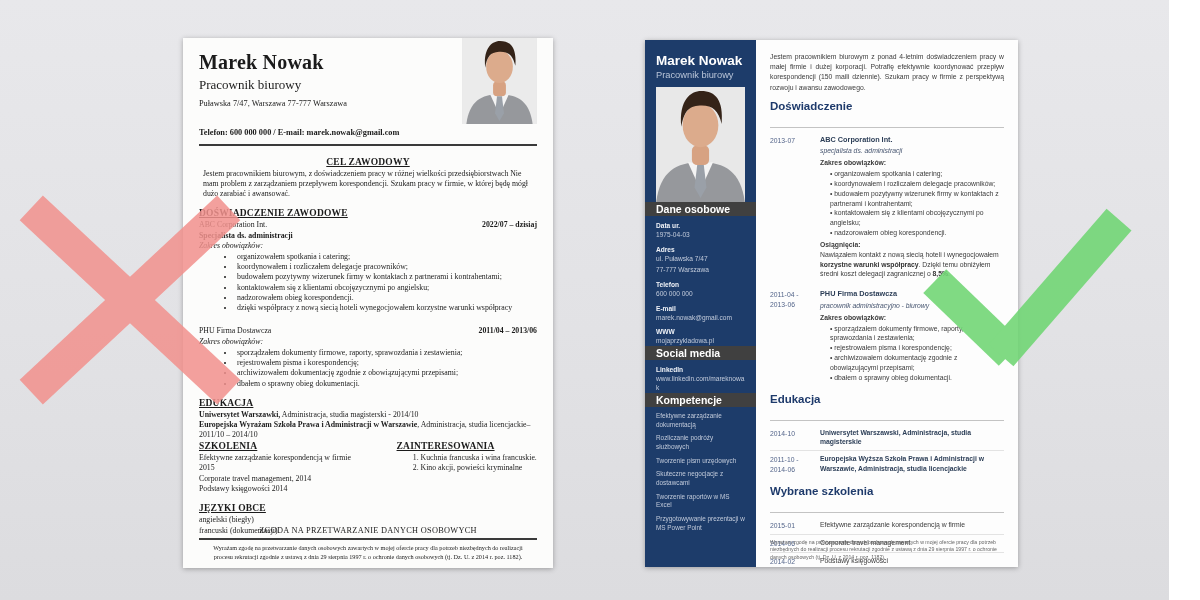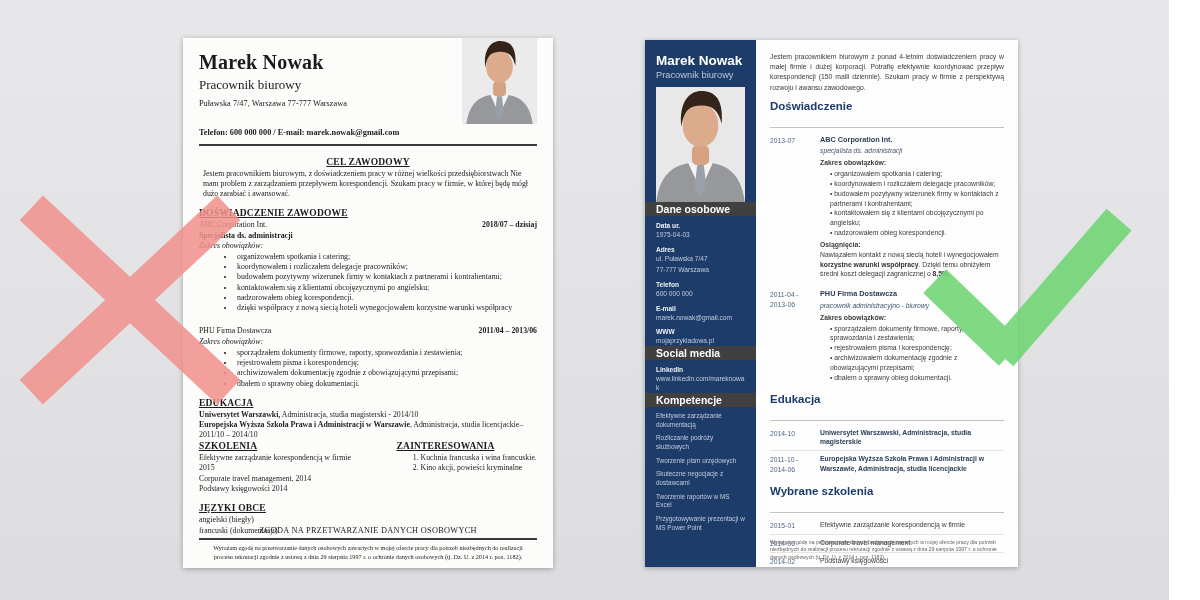--- a/index.html
+++ b/index.html
@@ -98,21 +98,21 @@
     <div class="b-addr">Puławska 7/47, Warszawa 77-777 Warszawa</div>
     <div class="b-phone">Telefon:  600 000 000  / E-mail: marek.nowak@gmail.com</div>
     <hr class="b-rule">
 
     <div class="b-h center">CEL ZAWODOWY</div>
     <div class="b-par">Jestem pracownikiem biurowym, z doświadczeniem pracy w różnej wielkości przedsiębiorstwach Nie mam problem z zarządzaniem przepływem korespondencji. Szukam pracy w firmie, w której będę mógł dużo zarabiać i awansować.</div>
 
     <div class="b-h">DOŚWIADCZENIE ZAWODOWE</div>
     <div class="b-jobhead">
       <span>ABC Corporation Int.</span>
-      <span class="b-dates">2018/07 – dzisiaj</span>
+      <span class="b-dates">2022/07 – dzisiaj</span>
     </div>
     <div class="b-pos">Specjalista ds. administracji</div>
     <div class="b-zakres">Zakres obowiązków:</div>
     <ul class="b-duties">
       <li>organizowałem spotkania i catering;</li>
       <li>koordynowałem i rozliczałem delegacje pracowników;</li>
       <li>budowałem pozytywny wizerunek firmy w kontaktach z partnerami i kontrahentami;</li>
       <li>kontaktowałem się z klientami obcojęzycznymi po angielsku;</li>
       <li>nadzorowałem obieg korespondencji.</li>
       <li>dzięki współpracy z nową siecią hoteli wynegocjowałem korzystne warunki współpracy</li>
@@ -128,21 +128,21 @@
       <li>rejestrowałem pisma i korespondencję;</li>
       <li>archiwizowałem dokumentację zgodnie z obowiązującymi przepisami;</li>
       <li>dbałem o sprawny obieg dokumentacji.</li>
     </ul>
 
     <div class="b-h">EDUKACJA</div>
     <div class="b-eduline">
       <span class="b-bold">Uniwersytet Warszawki,</span><span>  Administracja, studia magisterski -  2014/10</span>
     </div>
     <div class="b-eduline">
-      <span class="b-bold">Europejska Wyższa Szkoła Prawa i Administracji w Warszawie</span><span>, Administracja, studia licencjackie– 2011/10 – 2014/10</span>
+      <span class="b-bold">Europejska Wyrażam Szkoła Prawa i Administracji w Warszawie</span><span>, Administracja, studia licencjackie– 2011/10 – 2014/10</span>
     </div>
 
     <div class="b-cols">
       <div class="b-col-l">
         <div class="b-h" style="margin-top:0">SZKOLENIA</div>
         <div class="b-item">Efektywne zarządzanie korespondencją w firmie 2015</div>
         <div class="b-item">Corporate travel management, 2014</div>
         <div class="b-item">Podstawy księgowości 2014</div>
         <div class="b-h">JĘZYKI OBCE</div>
         <div class="b-item">angielski (biegły)</div>

